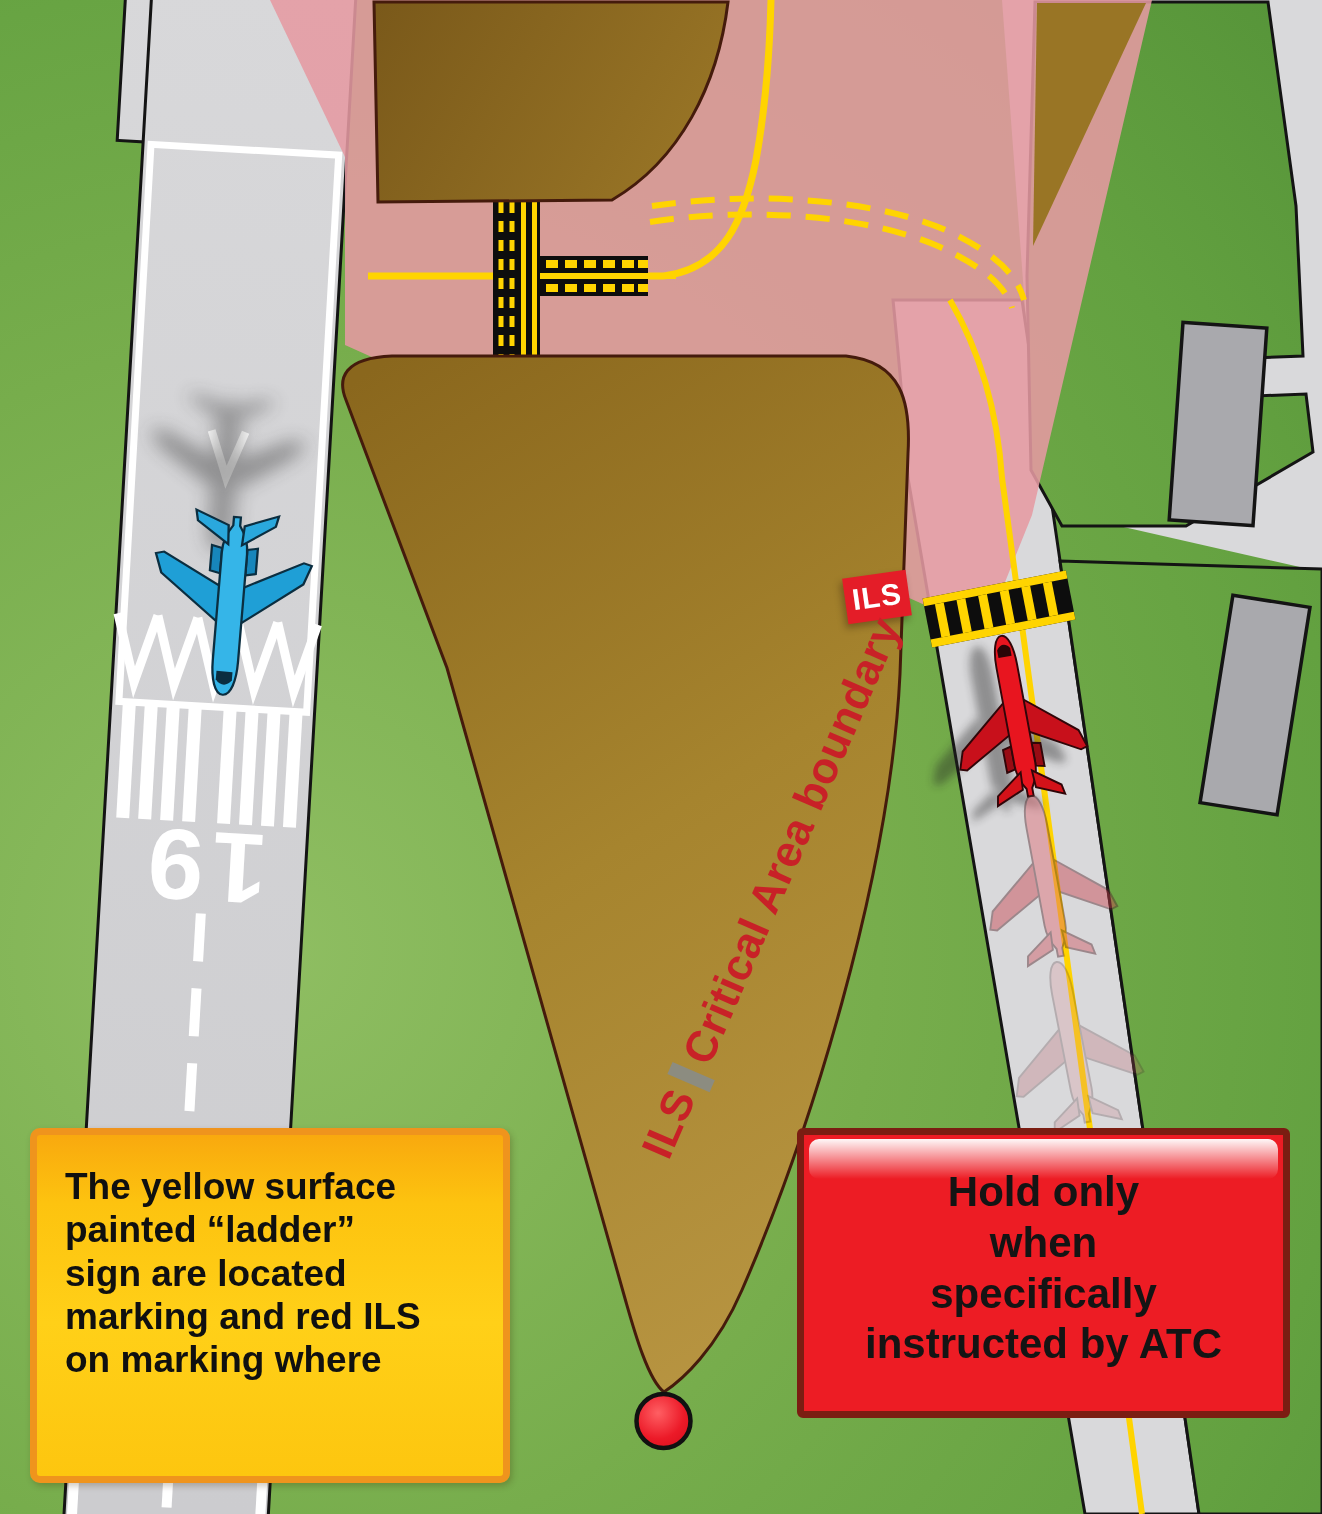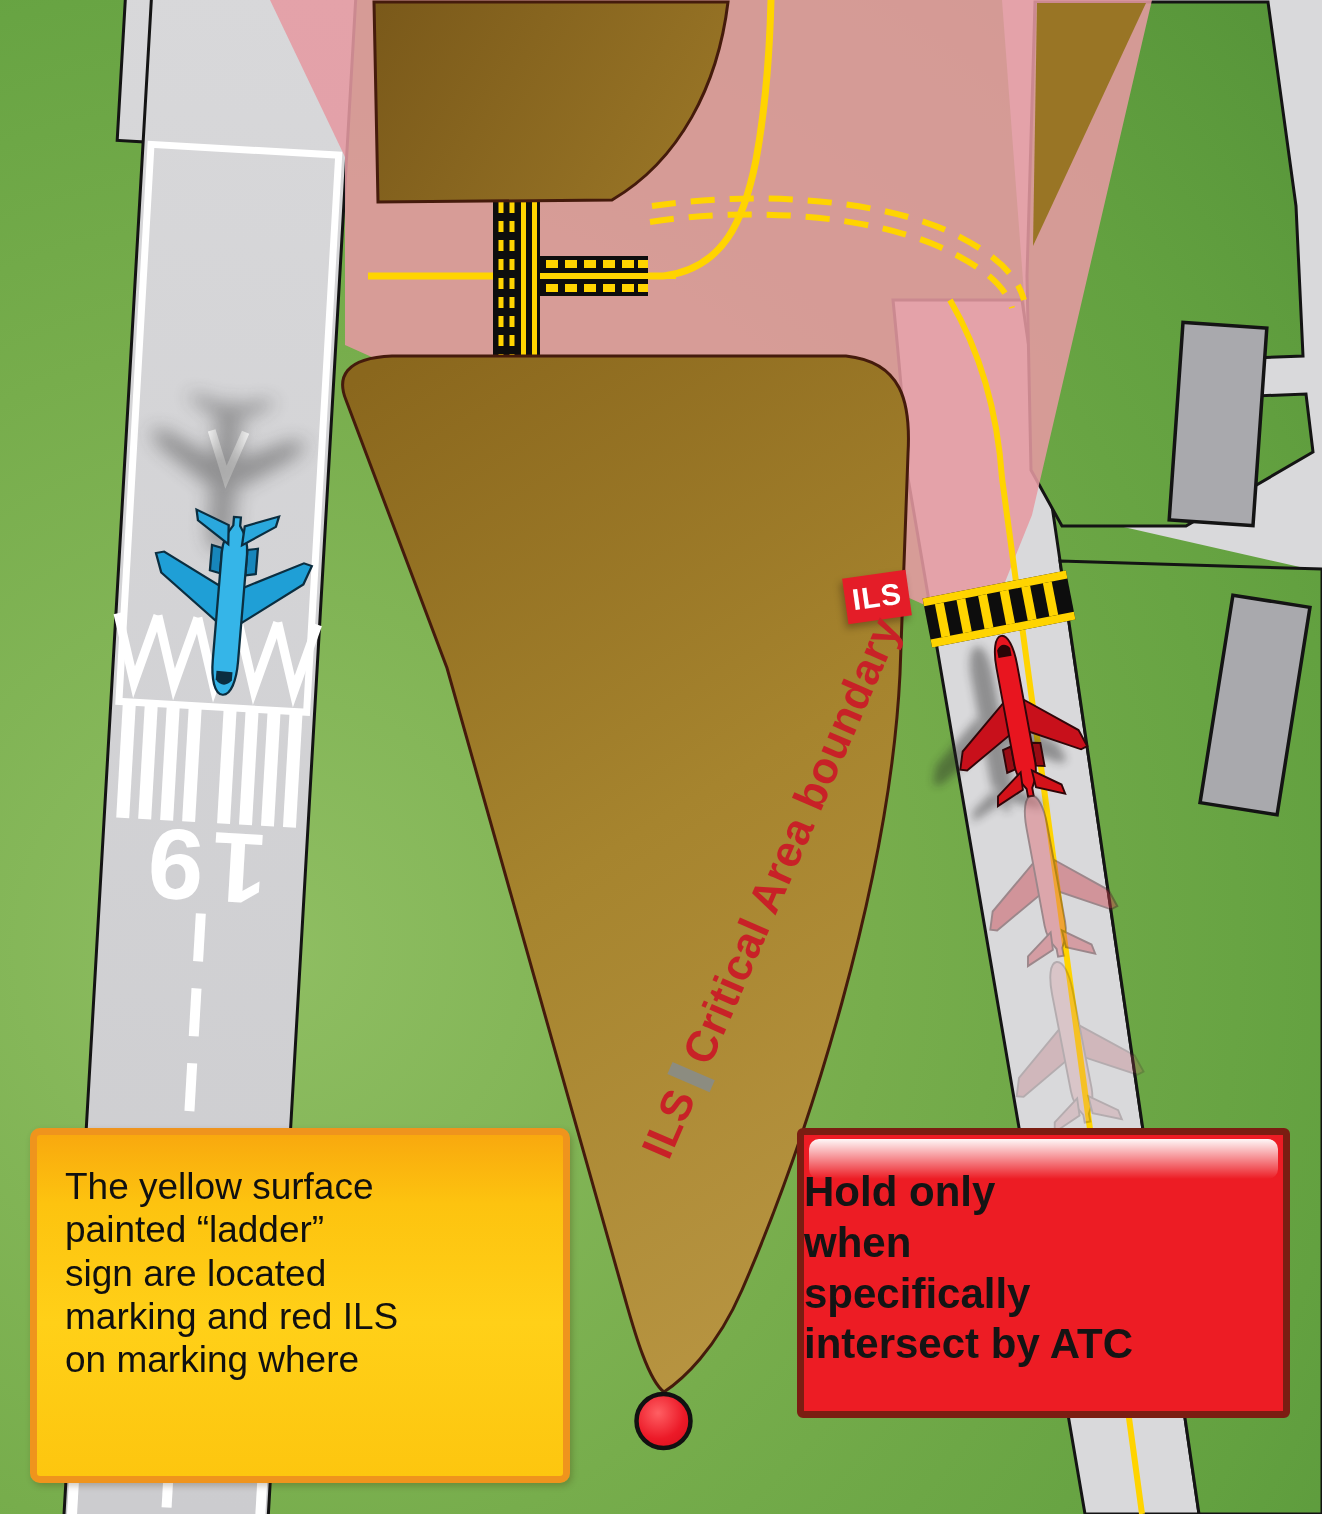--- a/index.html
+++ b/index.html
@@ -13,30 +13,30 @@
     display:flex;align-items:center;justify-content:center;
     transform:rotate(-8deg);box-shadow:-3px 4px 7px rgba(40,20,10,.35);
     letter-spacing:1px;}
   .boundary-label{position:absolute;left:674px;top:1118px;height:46px;
     transform:rotate(-66.5deg);transform-origin:0 100%;
     white-space:nowrap;font-size:44px;font-weight:bold;color:#c82127;
     letter-spacing:.5px;}
   .boundary-label .bar{display:inline-block;width:13px;height:46px;
     background:#8c8c80;margin:0 10px;vertical-align:-10px;}
 
-  .note-box{position:absolute;left:30px;top:1128px;width:540px;height:355px;
+  .note-box{position:absolute;left:30px;top:1128px;width:480px;height:355px;
     box-sizing:border-box;border:7px solid #ef941d;border-radius:10px;
     background:linear-gradient(180deg,#f9a90e 0%,#fdc30f 20%,#ffd018 55%,#fdc60f 100%);
-    padding:30px 12px 0 28px;color:#101010;font-weight:normal;
+    padding:30px 12px 0 28px;color:#101010;font-weight:bold;
     font-size:37px;line-height:1.17;box-shadow:2px 3px 6px rgba(60,40,0,.25);}
 
   .hold-box{position:absolute;left:797px;top:1128px;width:493px;height:290px;
     box-sizing:border-box;border:7px solid #7b1d12;border-radius:6px;
     background:#ed1c24;color:#141414;font-weight:bold;font-size:42px;
-    line-height:1.21;padding-top:32px;}
+    line-height:1.21;text-align:center;padding-top:32px;}
   .hold-box .gloss{position:absolute;left:5px;right:5px;top:4px;height:40px;
     border-radius:10px;background:linear-gradient(180deg,rgba(255,255,255,.97),rgba(255,255,255,0));
     pointer-events:none;}
   .hold-box .line{position:relative;}
 </style>
 </head>
 <body>
 
 <div class="stage">
 
@@ -246,16 +246,16 @@
   <div class="line">sign are located</div>
   <div class="line">marking and red ILS</div>
   <div class="line">on marking where</div>
 </div>
 
 <div class="hold-box">
   <div class="gloss"></div>
   <div class="line">Hold only</div>
   <div class="line">when</div>
   <div class="line">specifically</div>
-  <div class="line">intersect by ATC</div>
+  <div class="line">instructed by ATC</div>
 </div>
 
 </div>
 
 </body></html>

